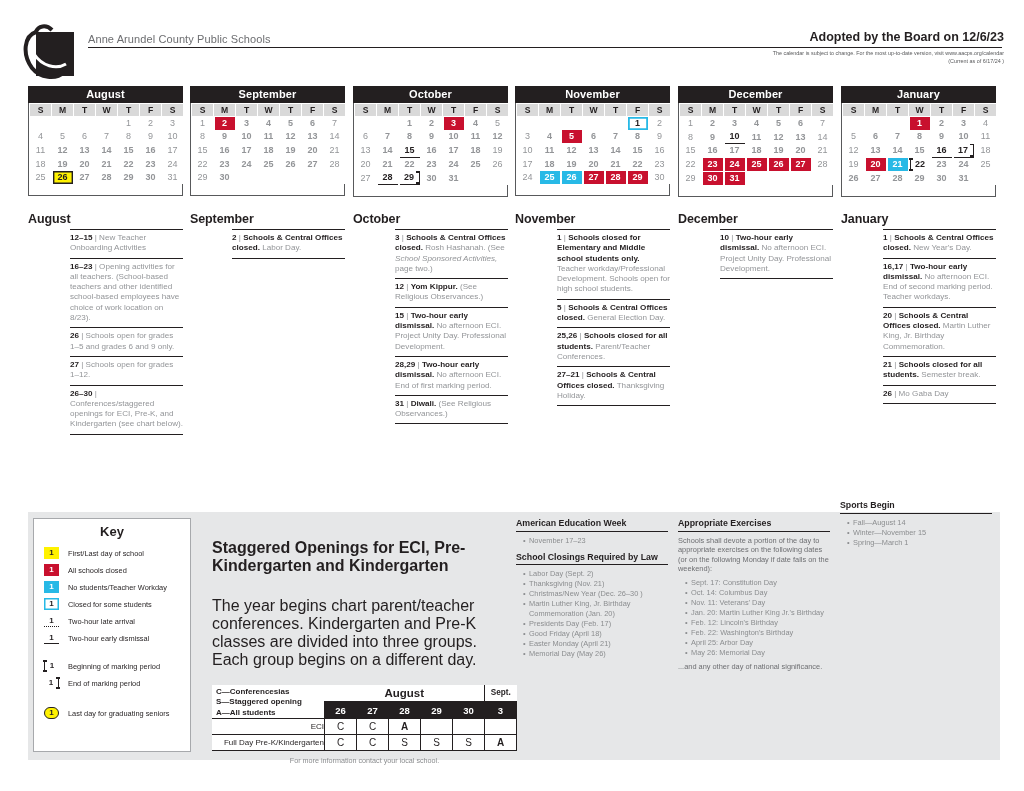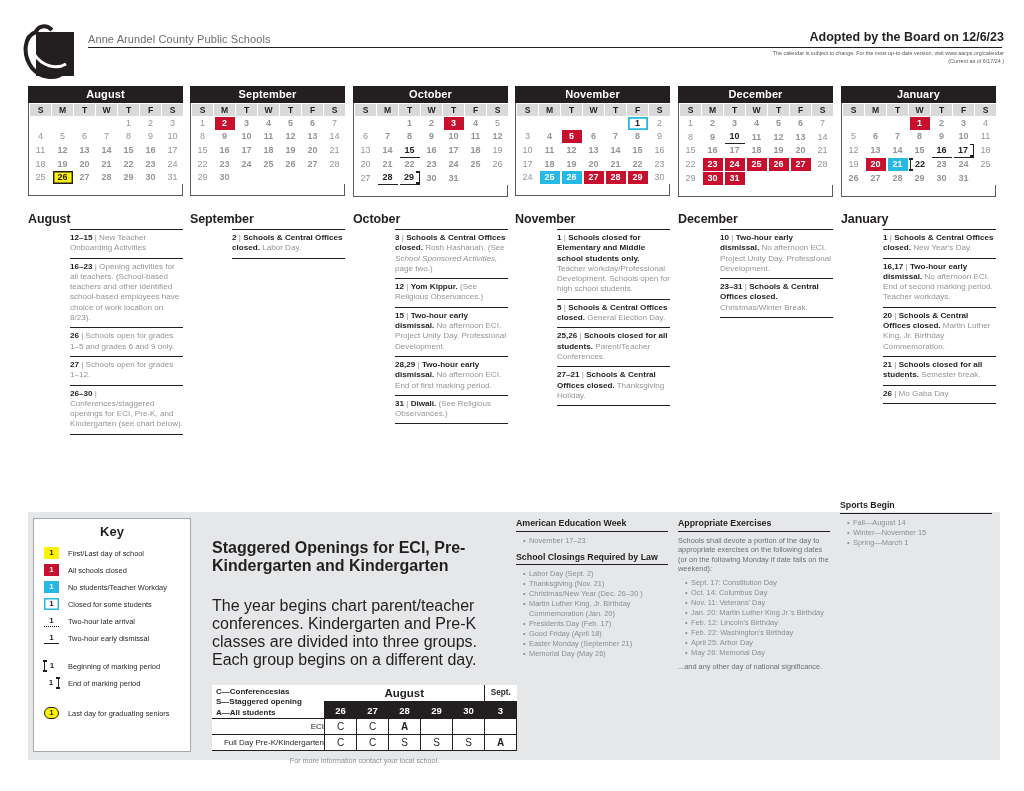--- a/index.html
+++ b/index.html
@@ -562,21 +562,20 @@
     <div class="notecol" style="left: 515px; top: 0px;">
       <h3>November</h3>
       <div class="noteitem"><b>1</b> | <b>Schools closed for Elementary and Middle school students only.</b> Teacher workday/Professional Development. Schools open for high school students.</div>
       <div class="noteitem"><b>5</b> | <b>Schools &amp; Central Offices closed.</b> General Election Day.</div>
       <div class="noteitem"><b>25,26</b> | <b>Schools closed for all students.</b> Parent/Teacher Conferences.</div>
       <div class="noteitem"><b>27–21</b> | <b>Schools &amp; Central Offices closed.</b> Thanksgiving Holiday.</div>
     </div>
     <div class="notecol" style="left: 678px; top: 0px;">
       <h3>December</h3>
       <div class="noteitem"><b>10</b> | <b>Two-hour early dismissal.</b> No afternoon ECI. Project Unity Day. Professional Development.</div>
-      <div class="noteitem"><b>23–31</b> | <b>Schools &amp; Central Offices closed.</b> Christmas/Winter Break.</div>
     </div>
     <div class="notecol" style="left: 841px; top: 0px;">
       <h3>January</h3>
       <div class="noteitem"><b>1</b> | <b>Schools &amp; Central Offices closed.</b> New Year's Day.</div>
       <div class="noteitem"><b>16,17</b> | <b>Two-hour early dismissal.</b> No afternoon ECI. End of second marking period. Teacher workdays.</div>
       <div class="noteitem"><b>20</b> | <b>Schools &amp; Central Offices closed.</b> Martin Luther King, Jr. Birthday Commemoration.</div>
       <div class="noteitem"><b>21</b> | <b>Schools closed for all students.</b> Semester break.</div>
       <div class="noteitem"><b>26</b> | Mo Gaba Day</div>
     </div>
   </div>
@@ -674,21 +673,21 @@
       <li>November 17–23</li>
     </ul>
   <h4 style="margin-top:6px;">School Closings Required by Law</h4>
   <ul id="p0-sub">
       <li>Labor Day (Sept. 2)</li>
       <li>Thanksgiving (Nov. 21)</li>
       <li>Christmas/New Year (Dec. 26–30 )</li>
       <li>Martin Luther King, Jr. Birthday Commemoration (Jan. 20)</li>
       <li>Presidents Day (Feb. 17)</li>
       <li>Good Friday (April 18)</li>
-      <li>Easter Monday (September 21)</li>
+      <li>Easter Monday (April 21)</li>
       <li>Memorial Day (May 26)</li>
     </ul>
 </div>
 
 <div class="panel" id="panel-1" style="left:678px; top:518px; width:152px;">
   <h4>Appropriate Exercises</h4>
   <p>Schools shall devote a portion of the day to appropriate exercises on the following dates (or on the following Monday if date falls on the weekend):</p>
   <ul id="p1-items">
       <li>Sept. 17: Constitution Day</li>
       <li>Oct. 14: Columbus Day</li>

